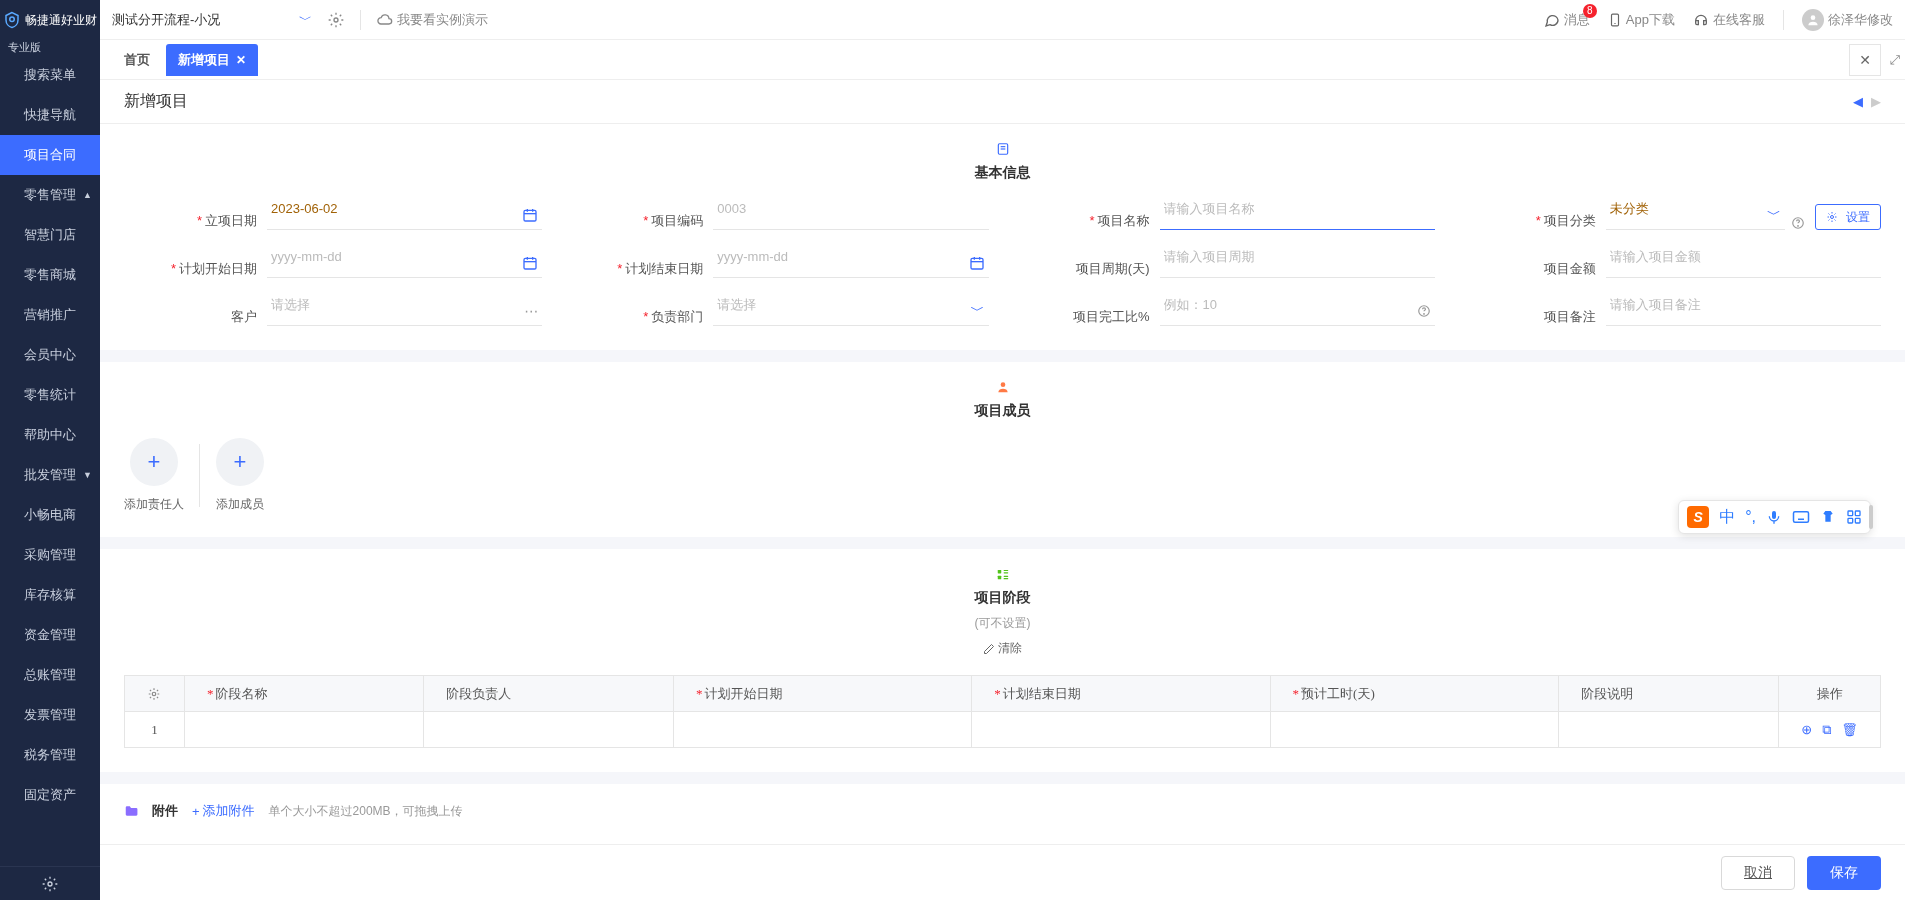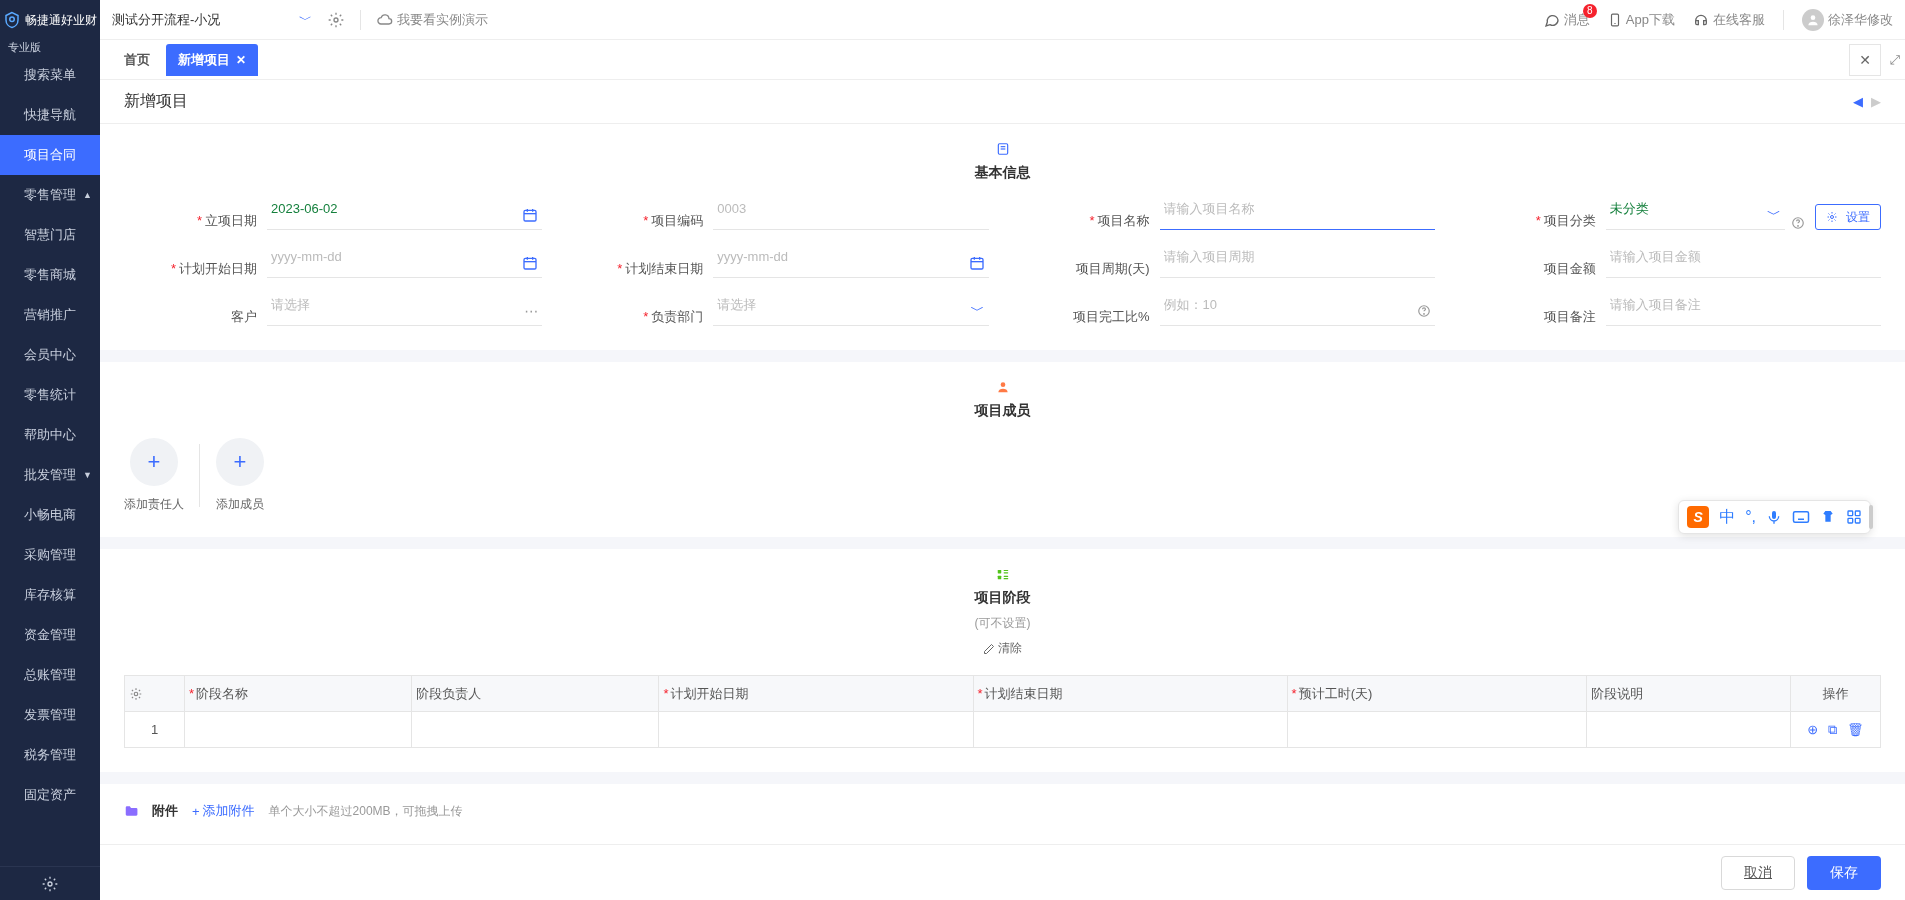--- a/index.html
+++ b/index.html
@@ -54,38 +54,38 @@
 .section-icon { width: 14px; height: 14px; }
 .section-hint { font-size: 12px; color: #999; font-weight: 400; }
 .clear-link { font-size: 12px; color: #666; display: flex; align-items: center; gap: 3px; cursor: pointer; font-weight: 400; }
 
 
 .form-grid { display: grid; grid-template-columns: repeat(4, 1fr); gap: 18px 28px; }
 .form-item { display: flex; align-items: flex-end; margin-left: 43px; }
 .form-label { width: 90px; text-align: right; font-size: 13px; color: #555; flex-shrink: 0; margin-right: 10px; }
 .form-label .req { color: #f5222d; margin-right: 3px; }
 .form-control { flex: 1; position: relative; display: flex; align-items: center; }
-.form-input { width: 100%; height: 30px; border: none; border-bottom: 1px solid #e5e5e5; padding: 0 28px 12px 4px; font-size: 13px; color: #15803d; background: transparent; outline: none; }
+.form-input { width: 100%; height: 30px; border: none; border-bottom: 1px solid #e5e5e5; padding: 0 28px 12px 4px; font-size: 13px; color: #a16207; background: transparent; outline: none; }
 .form-input.focus { border-bottom-color: #3c6cff; }
 .form-input::placeholder { color: #bbb; }
 .input-suffix { position: absolute; right: 4px; color: #3c6cff; cursor: pointer; font-size: 14px; }
 .input-suffix.gray { color: #999; }
 .settings-btn { margin-left: 10px; height: 26px; padding: 0 10px; border: 1px solid #3c6cff; color: #3c6cff; background: #fff; border-radius: 3px; font-size: 12px; display: flex; align-items: center; gap: 8px; cursor: pointer; }
 .help-icon { color: #999; margin-left: 6px; cursor: pointer; }
 
 
 .members { display: flex; gap: 32px; }
 .member-col { display: flex; flex-direction: column; align-items: center; gap: 10px; position: relative; }
 .member-col:first-child::after { content: ""; position: absolute; right: -16px; top: 6px; bottom: 6px; width: 1px; background: #e5e5e5; }
 .add-circle { width: 48px; height: 48px; border-radius: 50%; background: #f0f2f5; display: flex; align-items: center; justify-content: center; color: #3c6cff; font-size: 22px; cursor: pointer; }
 .member-label { font-size: 12px; color: #666; }
 
 
 .stage-table { width: 100%; border-collapse: collapse; font-size: 13px; }
-.stage-table th, .stage-table td { border: 1px solid #e5e5e5; padding: 8px 4px; text-align: left; font-weight: 400; color: #555; height: 36px; }
+.stage-table th, .stage-table td { border: 1px solid #e5e5e5; padding: 8px 22px; text-align: left; font-weight: 400; color: #555; height: 36px; font-family: Liberation Serif, serif; }
 .stage-table th { background: #f7f8fa; }
 .stage-table th.center, .stage-table td.center { text-align: center; }
 .stage-table th .req { color: #f5222d; margin-right: 2px; }
 .op-col { width: 90px; text-align: center; }
 .op-icons { display: flex; justify-content: center; gap: 10px; color: #3c6cff; }
 .op-icons span { cursor: pointer; }
 
 
 .attach-row { display: flex; align-items: center; gap: 14px; font-size: 13px; }
 .add-attach { color: #3c6cff; cursor: pointer; display: flex; align-items: center; gap: 3px; }

